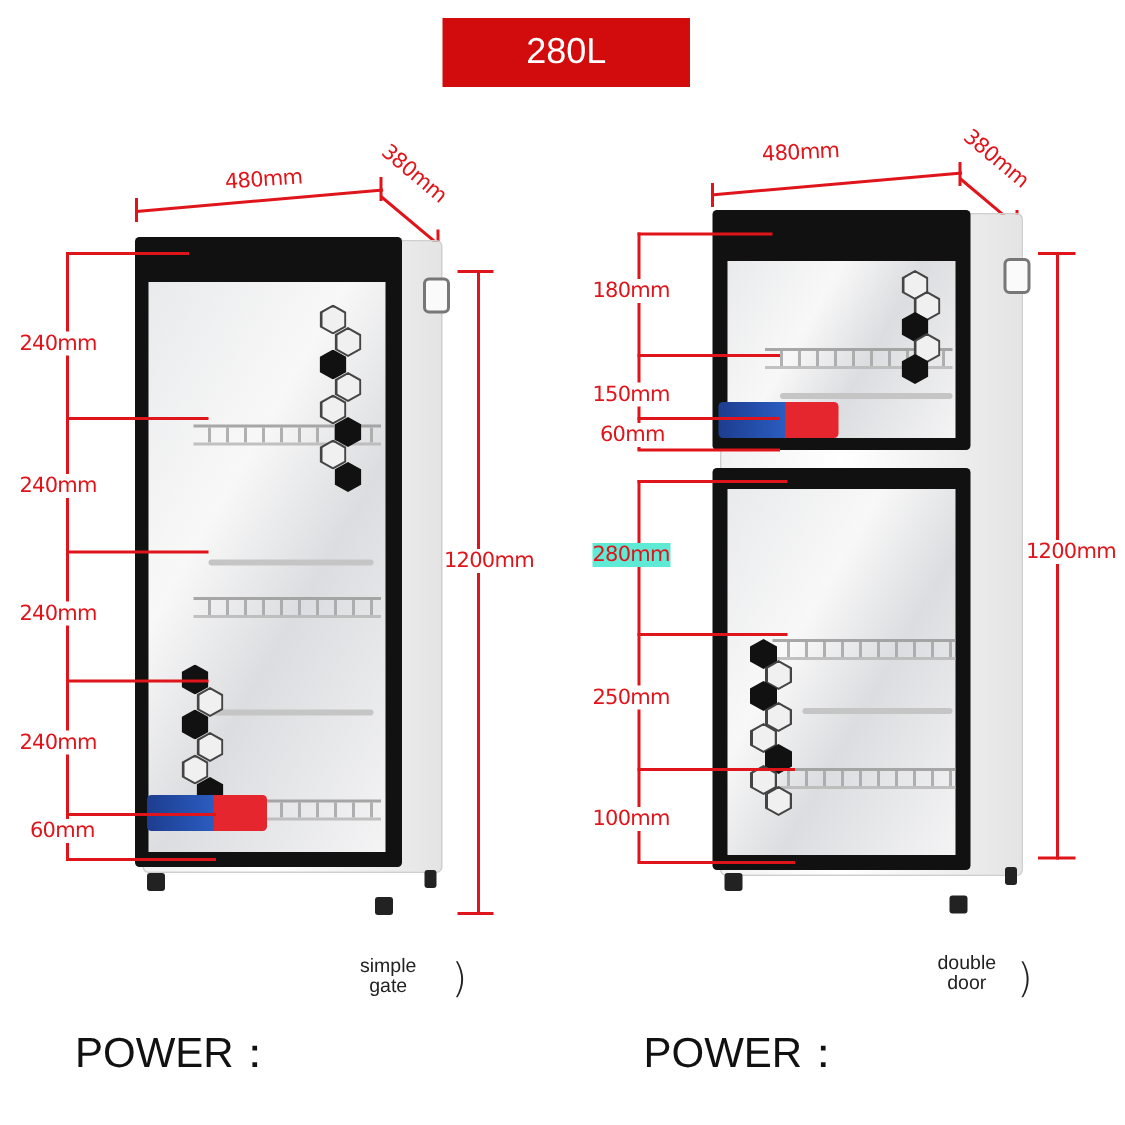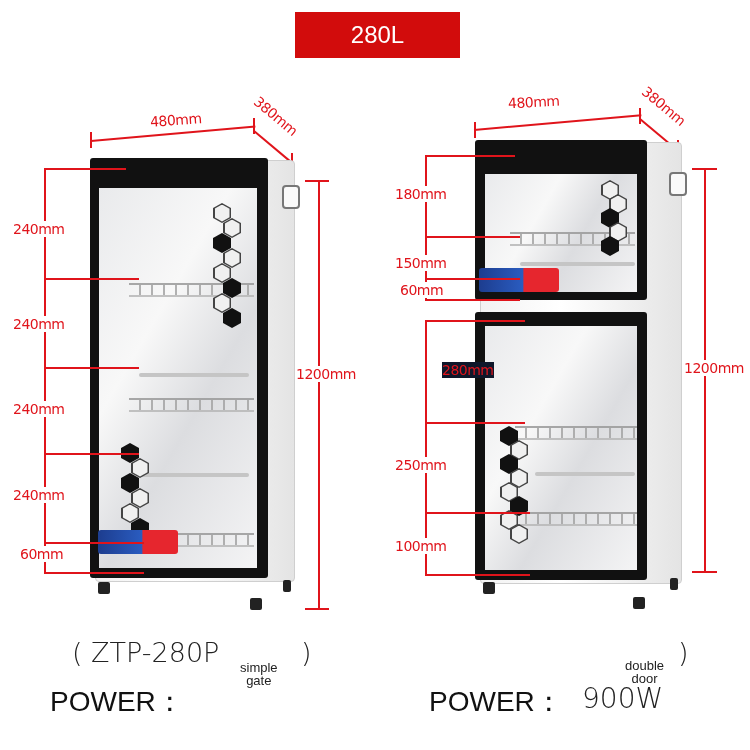--- a/index.html
+++ b/index.html
@@ -14,21 +14,21 @@
   .shelf{height:10px;border-top:2px solid #9a9a9a;border-bottom:2px solid #b8b8b8;background:repeating-linear-gradient(90deg,transparent 0,transparent 10px,#a5a5a5 10px,#a5a5a5 12px);opacity:.85;}
   .rod{height:4px;background:#c5c5c5;border-radius:2px;}
   .hex{width:18px;height:20px;clip-path:polygon(50% 0,100% 25%,100% 75%,50% 100%,0 75%,0 25%);}
   .hex.f{background:#111;}
   .hex.o{background:#444;}
   .hex.o::after{content:"";position:absolute;inset:1.5px;background:#f0f0f0;clip-path:polygon(50% 0,100% 25%,100% 75%,50% 100%,0 75%,0 25%);}
   .foot{width:12px;height:12px;background:#222;border-radius:2px;}
   .knob{width:14px;height:20px;border:2px solid #777;border-radius:4px;background:#fafafa;}
   .sticker{background:linear-gradient(90deg,#1d3d8f 0%,#2a5cc0 55%,#e6262e 56%,#e6262e 100%);border-radius:3px;}
   .model{font-family:"DejaVu Sans",sans-serif;font-weight:200;color:#222;font-size:27px;white-space:nowrap;}
-  .small2{font-family:"Liberation Sans",sans-serif;font-size:13px;line-height:13px;color:#222;text-align:center;margin-top:24px;}
+  .small2{font-family:"Liberation Sans",sans-serif;font-size:13px;line-height:13px;color:#222;text-align:center;}
   .power{font-family:"Liberation Sans",sans-serif;font-size:28px;color:#111;white-space:nowrap;}
   .powerv{font-family:"DejaVu Sans",sans-serif;font-weight:200;font-size:28px;color:#222;white-space:nowrap;}
 </style>
 </head>
 <body>
 
 <div class="abs badge">
   <span>280L</span>
 </div>
 
@@ -87,21 +87,20 @@
   <div class="abs dim" style="left:13px;top:316px;background:#fff;">240mm</div>
   <div class="abs dim" style="left:13px;top:401px;background:#fff;">240mm</div>
   <div class="abs dim" style="left:13px;top:487px;background:#fff;">240mm</div>
   <div class="abs dim" style="left:20px;top:546px;background:#fff;">60mm</div>
 
   <div class="abs rl" style="left:318px;top:180px;width:2px;height:430px;"></div>
   <div class="abs rl" style="left:305px;top:180px;width:24px;height:2px;"></div>
   <div class="abs rl" style="left:305px;top:608px;width:24px;height:2px;"></div>
   <div class="abs dim" style="left:296px;top:366px;background:#fff;">1200mm</div>
 
-  <div class="abs model" style="left:72px;top:637px;">( ZTP-280P</div>
   <div class="abs small2" style="left:240px;top:637px;">
     <div>simple</div>
     <div>gate</div>
   </div>
   <div class="abs model" style="left:301px;top:637px;">)</div>
   <div class="abs power" style="left:50px;top:683px;">POWER：</div>
 </div>
 
 <div class="abs" style="left:375px;top:0;width:375px;height:620px;">
 
@@ -155,29 +154,28 @@
   <div class="abs rl" style="left:50px;top:278px;width:95px;height:2px;"></div>
   <div class="abs rl" style="left:50px;top:299px;width:95px;height:2px;"></div>
   <div class="abs rl" style="left:50px;top:320px;width:2px;height:255px;"></div>
   <div class="abs rl" style="left:50px;top:320px;width:100px;height:2px;"></div>
   <div class="abs rl" style="left:50px;top:422px;width:100px;height:2px;"></div>
   <div class="abs rl" style="left:50px;top:512px;width:105px;height:2px;"></div>
   <div class="abs rl" style="left:50px;top:574px;width:105px;height:2px;"></div>
   <div class="abs dim" style="left:20px;top:186px;background:#fff;">180mm</div>
   <div class="abs dim" style="left:20px;top:255px;background:#fff;">150mm</div>
   <div class="abs dim" style="left:25px;top:282px;background:#fff;">60mm</div>
-  <div class="abs dim" style="left:20px;top:362px;background:#0f172a;margin-left:47px;">280mm</div>
+  <div class="abs dim" style="left:20px;top:362px;background:#5eead4;">280mm</div>
   <div class="abs dim" style="left:20px;top:457px;background:#fff;">250mm</div>
   <div class="abs dim" style="left:20px;top:538px;background:#fff;">100mm</div>
 
   <div class="abs rl" style="left:329px;top:168px;width:2px;height:405px;"></div>
   <div class="abs rl" style="left:317px;top:168px;width:25px;height:2px;"></div>
   <div class="abs rl" style="left:317px;top:571px;width:25px;height:2px;"></div>
   <div class="abs dim" style="left:309px;top:360px;background:#fff;">1200mm</div>
 
   <div class="abs small2" style="left:250px;top:635px;">
     <div>double</div>
     <div>door</div>
   </div>
   <div class="abs model" style="left:303px;top:637px;">)</div>
   <div class="abs power" style="left:54px;top:683px;">POWER：</div>
-  <div class="abs powerv" style="left:207px;top:682px;">900W</div>
 </div>
 
 </body></html>

